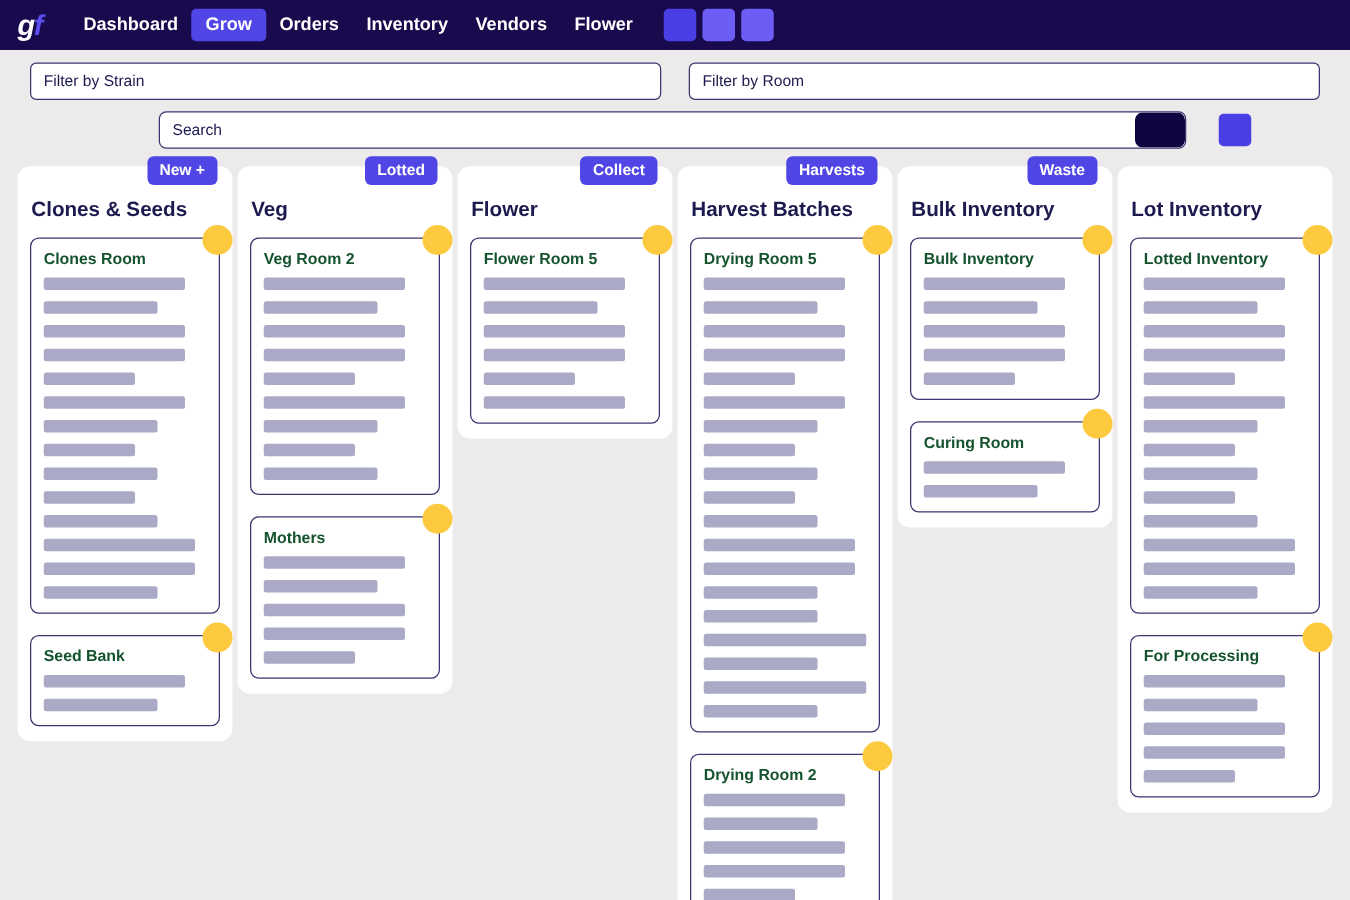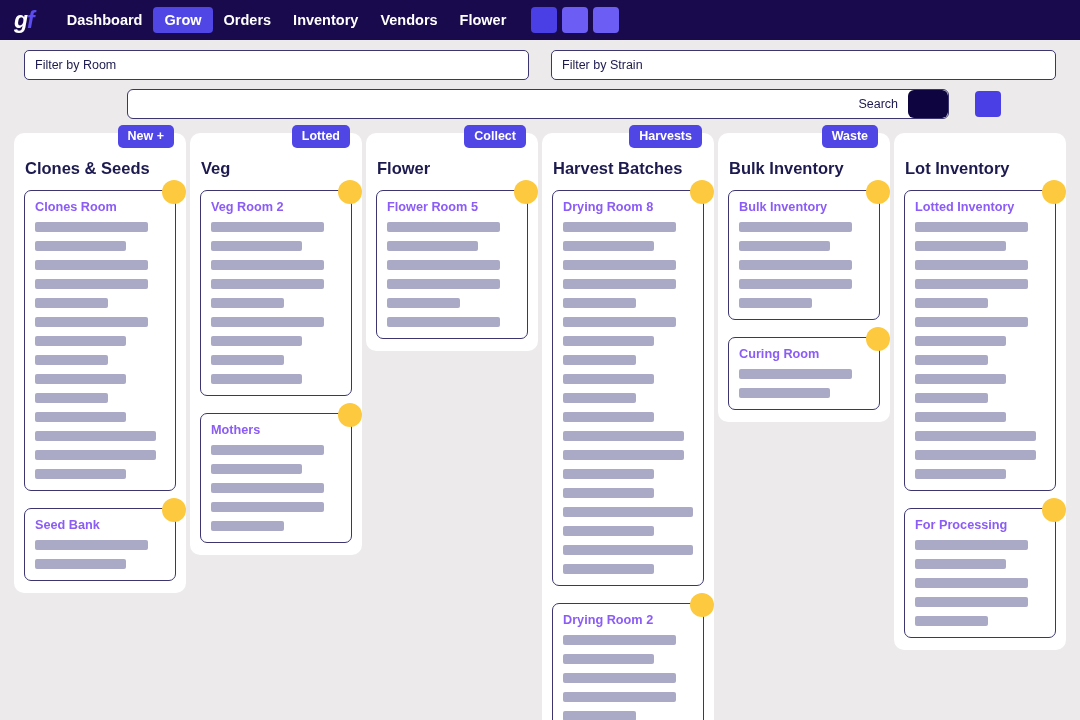--- a/index.html
+++ b/index.html
@@ -110,21 +110,20 @@
   }
   .search-input {
     flex: 1;
     border: none;
     outline: none;
     background: transparent;
     font-size: 12.5px;
     color: #c2410c;
     font-family: "Liberation Sans", sans-serif;
     padding: 0 10px;
-    text-align: right;
   }
   .search-input::placeholder { color: #1c1a4e; opacity: 1; }
   .search-btn {
     width: 40px;
     background: #0d0440;
     border: none;
     border-radius: 6px;
     cursor: pointer;
   }
   .aux-btn {
@@ -187,21 +186,21 @@
     position: absolute;
     top: -11px;
     right: -11px;
     width: 24px;
     height: 24px;
     border-radius: 50%;
     background: #fcc93f;
     cursor: pointer;
   }
   .card-title {
-    color: #8b5cf6;
+    color: #14532d;
     font-size: 12.7px;
     font-weight: 700;
     margin-bottom: 8px;
     white-space: nowrap;
     position: relative;
     z-index: 2;
   }
   .sk {
     height: 10px;
     background: #aaa9c6;
@@ -228,22 +227,22 @@
     </div>
   <div class="nav-squares">
       <div class="nav-sq s1"></div>
       <div class="nav-sq s2"></div>
       <div class="nav-sq s3"></div>
     </div>
 </div>
 
 <div class="filterbar">
   <div class="filter-row">
+    <input class="filter-input" type="text" placeholder="Filter by Strain" style="">
     <input class="filter-input" type="text" placeholder="Filter by Room" style="">
-    <input class="filter-input" type="text" placeholder="Filter by Strain" style="">
   </div>
   <div class="search-row">
     <div class="search-wrap">
       <input class="search-input" type="text" placeholder="Search" style="">
       <button class="search-btn"></button>
     </div>
     <button class="aux-btn"></button>
   </div>
 </div>
 
@@ -314,21 +313,21 @@
         <div class="sk" style="width: 87%;"></div>
         <div class="sk" style="width: 56%;"></div>
         <div class="sk" style="width: 87%;"></div>
       </div>
     </div>
     <div class="column">
       <div class="col-badge">Harvests</div>
       <div class="col-title">Harvest Batches</div>
       <div class="card">
         <div class="card-dot"></div>
-        <div class="card-title">Drying Room 8</div>
+        <div class="card-title">Drying Room 5</div>
         <div class="sk" style="width: 87%;"></div>
         <div class="sk" style="width: 70%;"></div>
         <div class="sk" style="width: 87%;"></div>
         <div class="sk" style="width: 87%;"></div>
         <div class="sk" style="width: 56%;"></div>
         <div class="sk" style="width: 87%;"></div>
         <div class="sk" style="width: 70%;"></div>
         <div class="sk" style="width: 56%;"></div>
         <div class="sk" style="width: 70%;"></div>
         <div class="sk" style="width: 56%;"></div>

